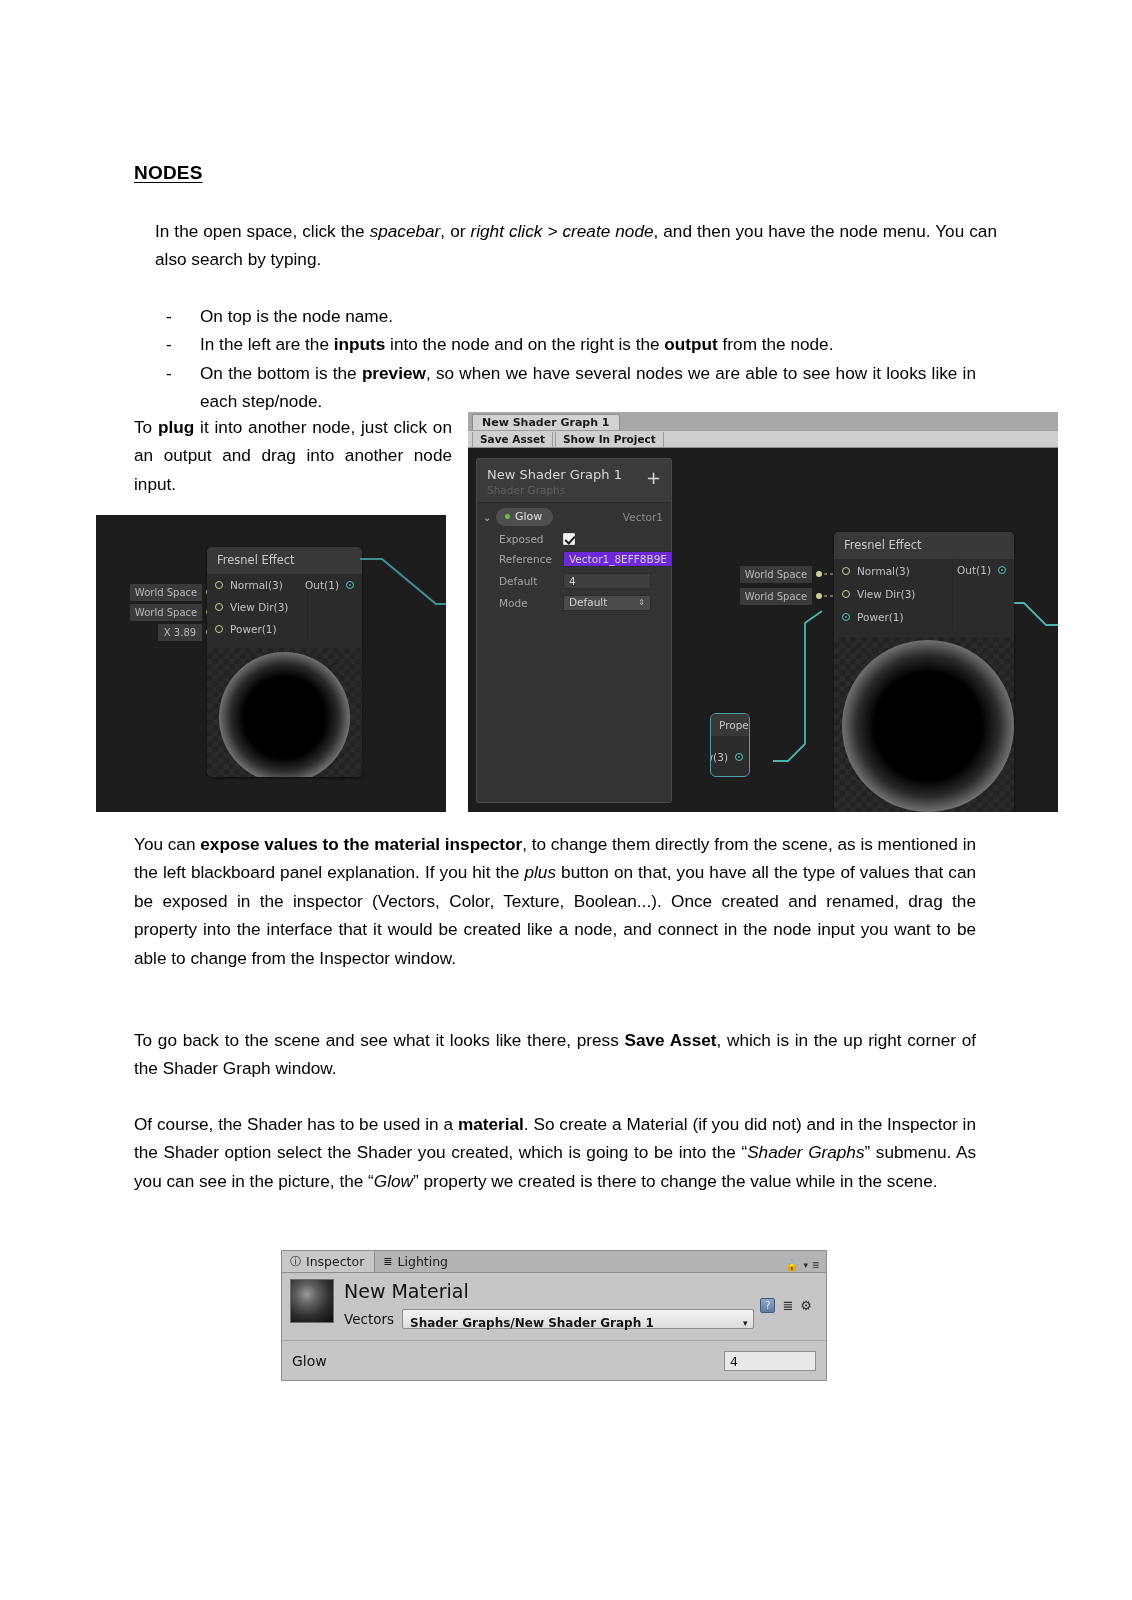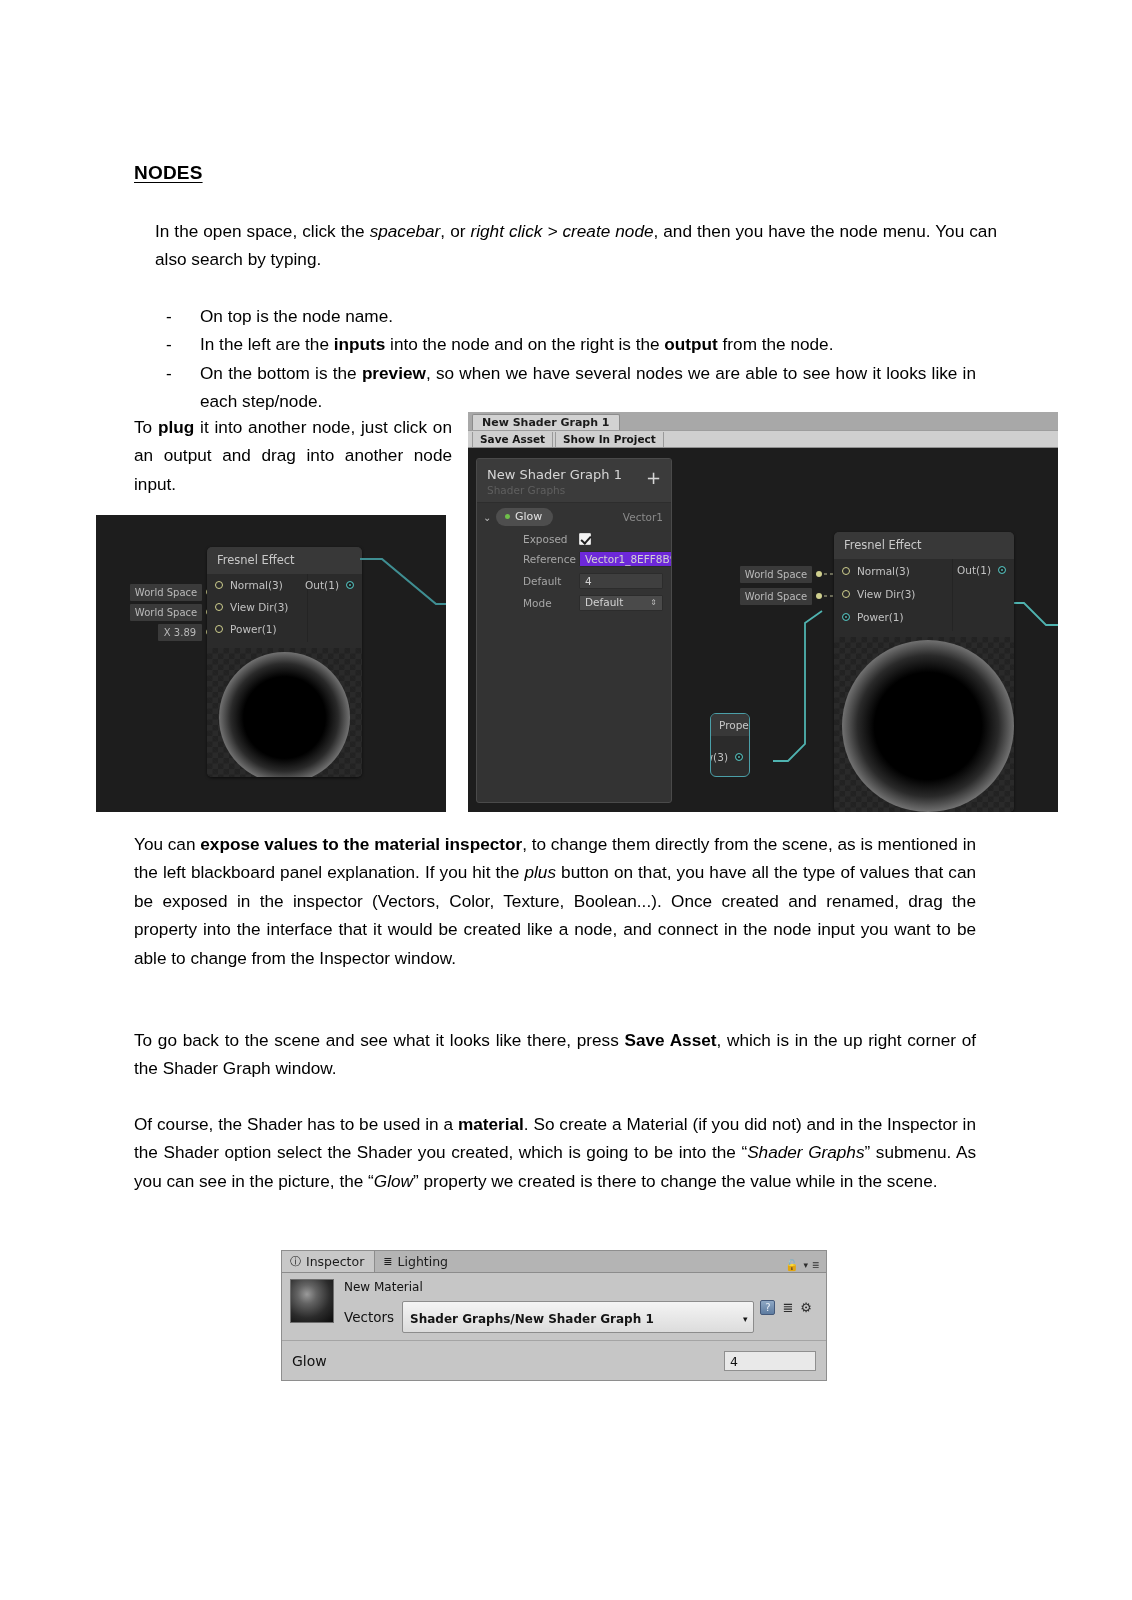--- a/index.html
+++ b/index.html
@@ -187,21 +187,21 @@
   }
   .bb-chevron { color:#bcbcbc; font-size:10px; width:13px; }
   .bb-chip {
     background:#4e4e4e; border-radius:9px; color:#e2e2e2;
     font-size:11px; font-family:"DejaVu Sans", sans-serif;
     padding:2px 11px 3px 9px; display:flex; align-items:center; gap:5px;
   }
   .bb-chip-dot { width:5px; height:5px; border-radius:50%; background:#6fbf4a; }
   .bb-type { margin-left:auto; color:#8a8a8a; font-size:10.5px; font-family:"DejaVu Sans", sans-serif; }
   .bb-field {
-    display:flex; align-items:center; padding:3px 8px 3px 22px; gap:4px;margin-left:24px;
+    display:flex; align-items:center; padding:3px 20px 3px 22px; gap:12px;
   }
   .bb-label { color:#a6a6a6; font-size:10.5px; font-family:"DejaVu Sans", sans-serif; width:52px; flex:0 0 52px; }
   .bb-check {
     width:12px; height:12px; background:#f3f3f3; border:1px solid #d8d8d8;
     position:relative; border-radius:1px;
   }
   .bb-check:after {
     content:""; position:absolute; left:3px; top:0px;
     width:4px; height:8px; border:solid #1f1f1f; border-width:0 2px 2px 0;
     transform:rotate(42deg);
@@ -248,29 +248,29 @@
     margin-left:auto; display:flex; align-items:center; gap:4px; padding-right:7px;
   }
   .insp-body { position:absolute; left:0; top:22px; right:0; bottom:0; background:#c6c6c6; }
   .mat-row { display:flex; padding:6px 8px 0 8px; }
   .mat-thumb {
     width:44px; height:44px; flex:0 0 44px;
     background:radial-gradient(circle at 38% 34%, #9a9a9a 0%, #636363 25%, #2b2b2b 62%, #0b0b0b 100%);
     border:1px solid #6d6d6d;
   }
   .mat-fields { flex:1; padding-left:10px; }
-  .mat-name { font-size:12px; font-family:"DejaVu Sans", sans-serif; color:#111; margin-top:1px; }
+  .mat-name { font-size:19px; font-family:"DejaVu Sans", sans-serif; color:#111; margin-top:1px; }
   .shader-line { display:flex; align-items:center; gap:8px; margin-top:7px; }
   .shader-label { font-size:13.5px; font-family:"DejaVu Sans", sans-serif; color:#111; }
   .shader-select {
     flex:1; background:linear-gradient(#f4f4f4,#dcdcdc);
     border:1px solid #8c8c8c; border-radius:2px;
     font-size:12px; font-family:"DejaVu Sans", sans-serif; font-weight:bold; color:#151515;
-    padding:10px 6px 3px 7px; height:32px; line-height:14px;
-    display:flex; justify-content:space-between;
+    padding:10px 6px 3px 7px; height:20px; line-height:14px;
+    display:flex; align-items:center; justify-content:space-between;
   }
   .mat-icons { display:flex; align-items:center; gap:7px; padding:3px 6px 0 6px; }
   .icon-book {
     width:15px; height:15px; background:linear-gradient(#8fa8c4,#5d7ba0);
     border:1px solid #44597a; border-radius:2px; position:relative;
   }
   .icon-book:after {
     content:"?"; position:absolute; inset:0; color:#e8eef6; font-size:10px;
     font-family:"DejaVu Sans", sans-serif; text-align:center; line-height:13px;
   }

